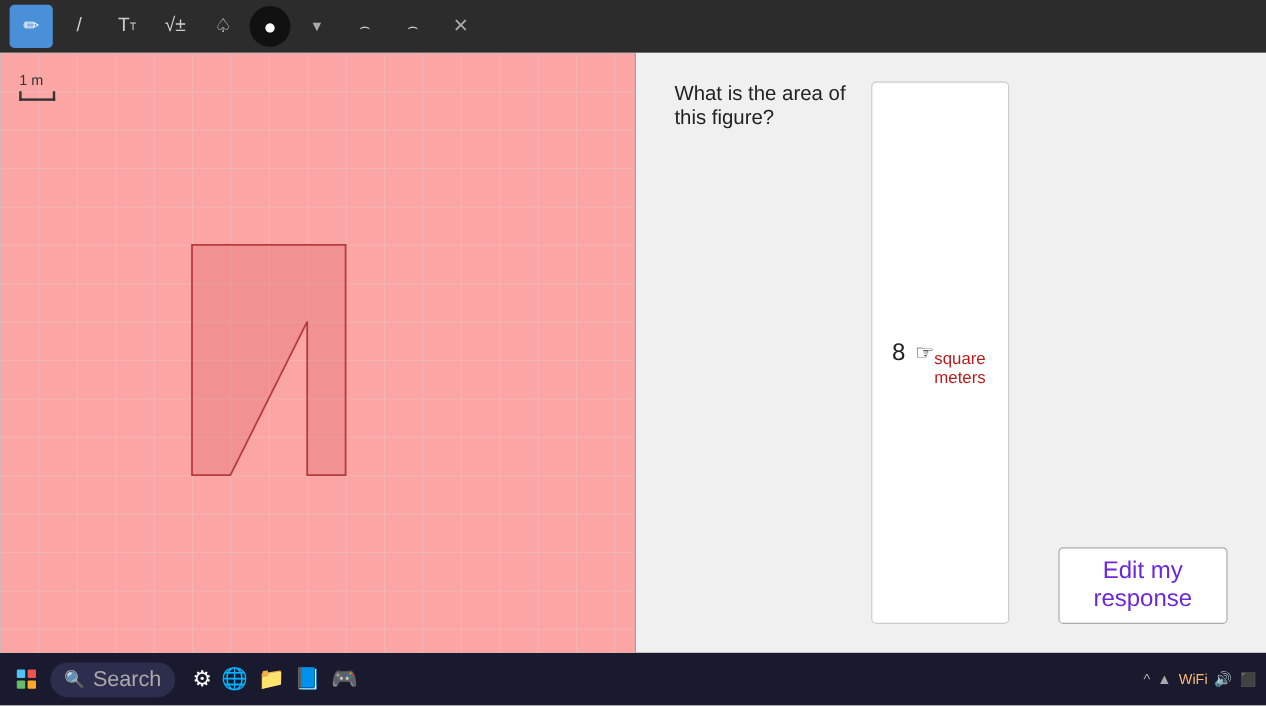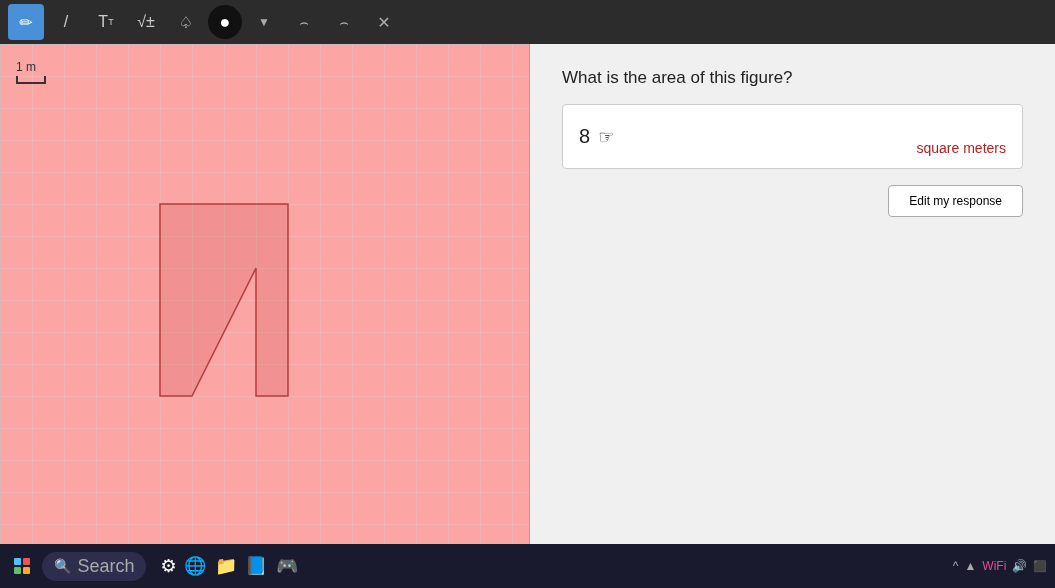--- a/index.html
+++ b/index.html
@@ -82,21 +82,21 @@
       border-right: 2px solid #333;
       border-bottom: 2px solid #333;
     }
 
     
     .question-panel {
       flex: 1;
       padding: 24px 32px;
       background: #f0f0f0;
       display: flex;
-      flex-direction: column;
+      flex-direction: row;
       gap: 16px;
     }
     .question-title {
       font-size: 17px;
       color: #222;
       font-weight: 400;
     }
     .question-subtitle {
       font-size: 14px;
       color: #444;
@@ -124,22 +124,22 @@
     .answer-unit {
       font-size: 14px;
       color: #b91c1c;
       margin-top: 23px;
     }
     .edit-btn {
       background: white;
       border: 1px solid #aaa;
       border-radius: 4px;
       padding: 8px 20px;
-      font-size: 12px;
-      color: #000000;
+      font-size: 20px;
+      color: #6d28d9;
       cursor: pointer;
       align-self: flex-end;
       margin-left: 25px;
     }
 
     
     .taskbar {
       height: 44px;
       background: #1a1a2e;
       display: flex;
@@ -282,18 +282,18 @@
     <span class="taskbar-icon" style="color:#e55;">🌐</span>
     <span class="taskbar-icon" style="color:#ffa;">📁</span>
     <span class="taskbar-icon" style="color:#9af;">📘</span>
     <span class="taskbar-icon">🎮</span>
   </div>
 
   <div class="taskbar-right">
     <div class="taskbar-sys">
       <span style="color:#aaa;">^</span>
       <span style="color:#aaa;">▲</span>
-      <span style="color:#ec4899;">WiFi</span>
+      <span style="color:#fdba74;">WiFi</span>
       <span style="color:#aaa;">🔊</span>
       <span style="color:#ccc; font-size:11px;">⬛</span>
     </div>
   </div>
 </div>
 
 </body></html>

